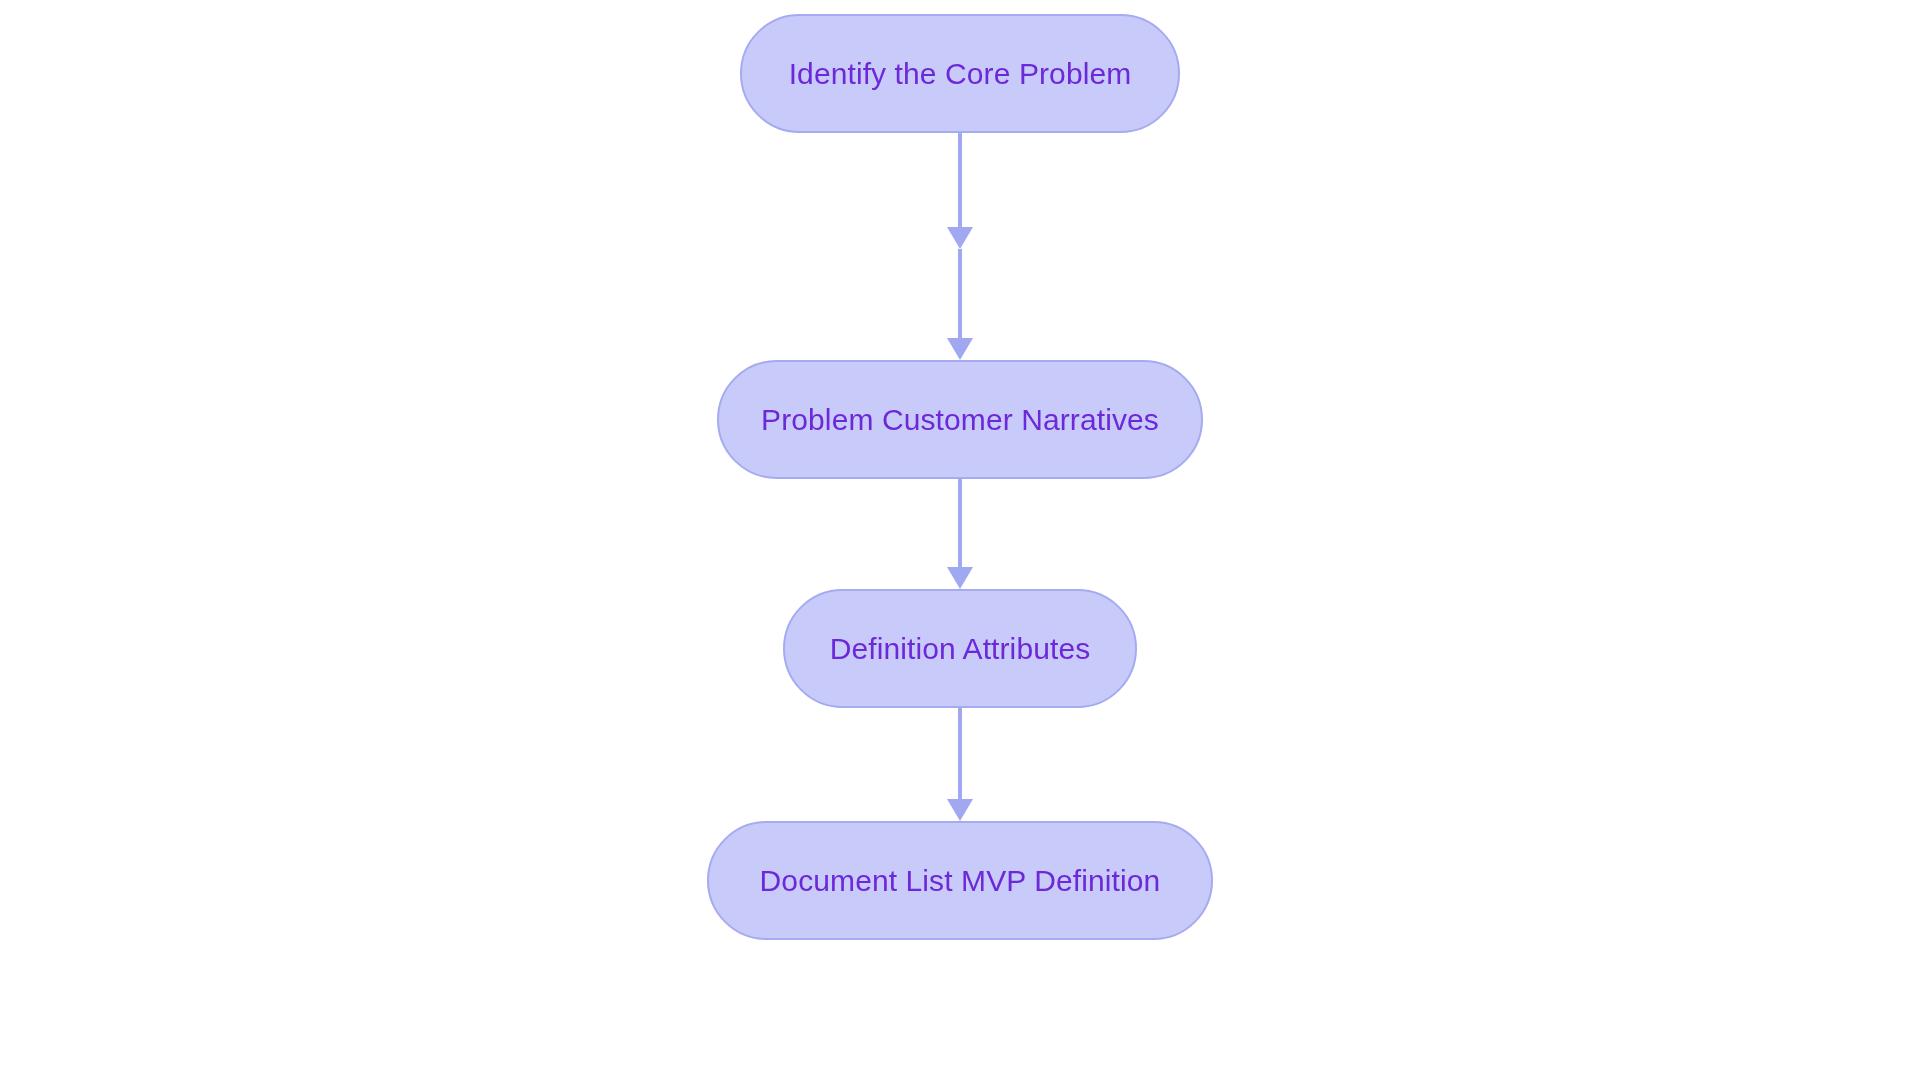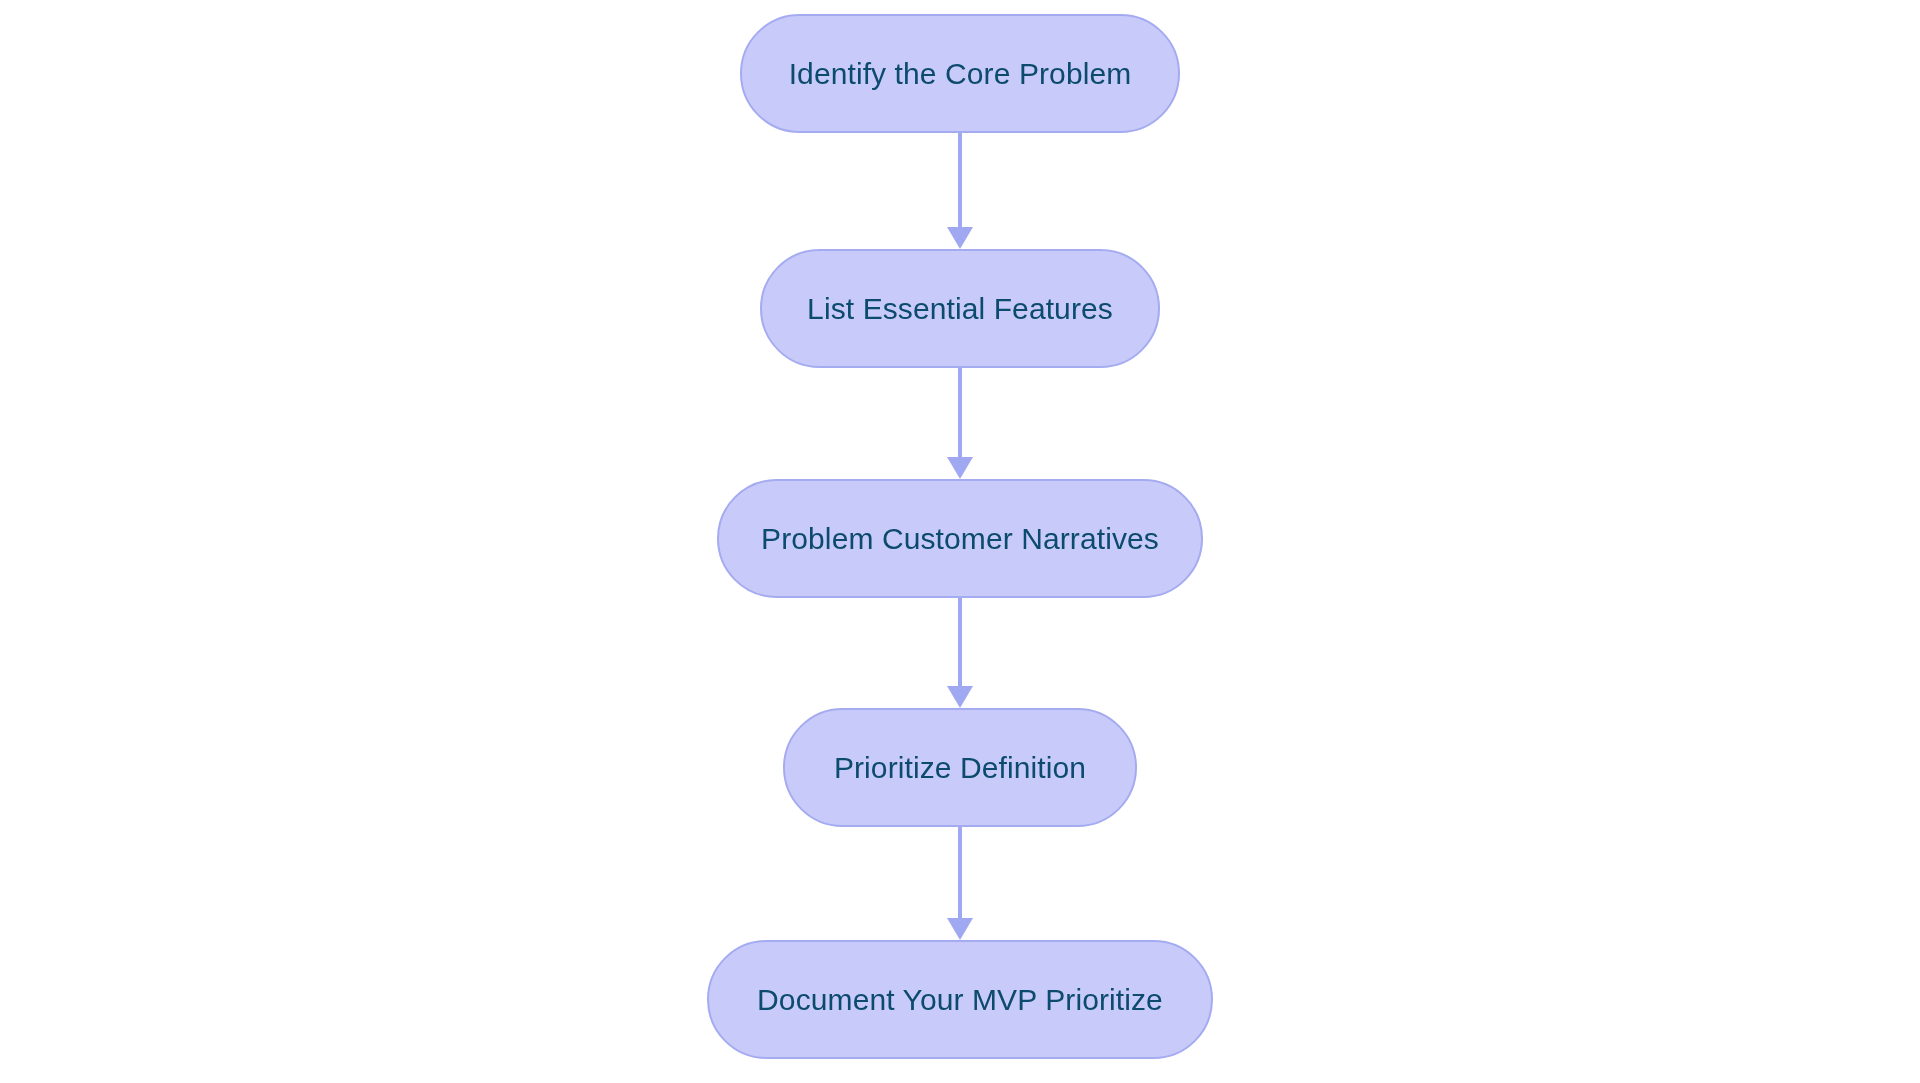--- a/index.html
+++ b/index.html
@@ -42,21 +42,21 @@
     border-radius: 60px;
     background: #c8cbfa;
     display: flex;
     align-items: center;
     justify-content: center;
     padding: 0 34px;
     flex: none;
   }
 
   .node-label {
-    color: #0c4a6e;
+    color: #6d28d9;
     font-size: 30px;
     font-weight: 400;
     letter-spacing: 0.1px;
     white-space: nowrap;
     line-height: 1;
     font-family: "Liberation Sans", "DejaVu Sans", sans-serif;
   }
 
   
   .node-w1 { width: 440px; }
@@ -105,45 +105,42 @@
 
     <div class="node node-w1">
       <span class="node-label">Identify the Core Problem</span>
     </div>
 
     <div class="connector gap-1">
       <div class="connector-line"></div>
       <div class="connector-head"></div>
     </div>
 
-    <div class="node node-w2">
-      <span class="node-label">List Essential Features</span>
-    </div>
 
     <div class="connector gap-2">
       <div class="connector-line"></div>
       <div class="connector-head"></div>
     </div>
 
     <div class="node node-w3">
       <span class="node-label">Problem Customer Narratives</span>
     </div>
 
     <div class="connector gap-3">
       <div class="connector-line"></div>
       <div class="connector-head"></div>
     </div>
 
     <div class="node node-w4">
-      <span class="node-label">Prioritize Definition</span>
+      <span class="node-label">Definition Attributes</span>
     </div>
 
     <div class="connector gap-4">
       <div class="connector-line"></div>
       <div class="connector-head"></div>
     </div>
 
     <div class="node node-w5">
-      <span class="node-label">Document Your MVP Prioritize</span>
+      <span class="node-label">Document List MVP Definition</span>
     </div>
 
   </div>
 </div>
 
 </body></html>

